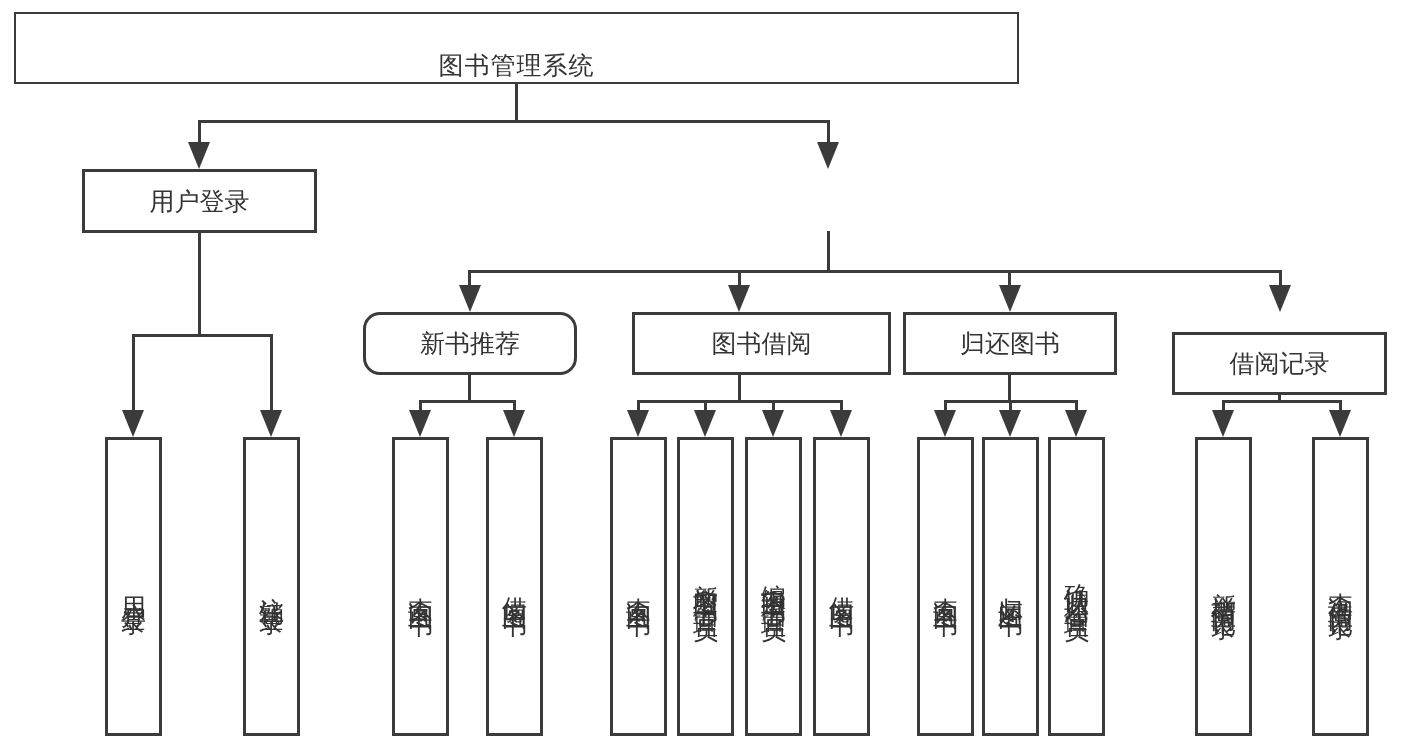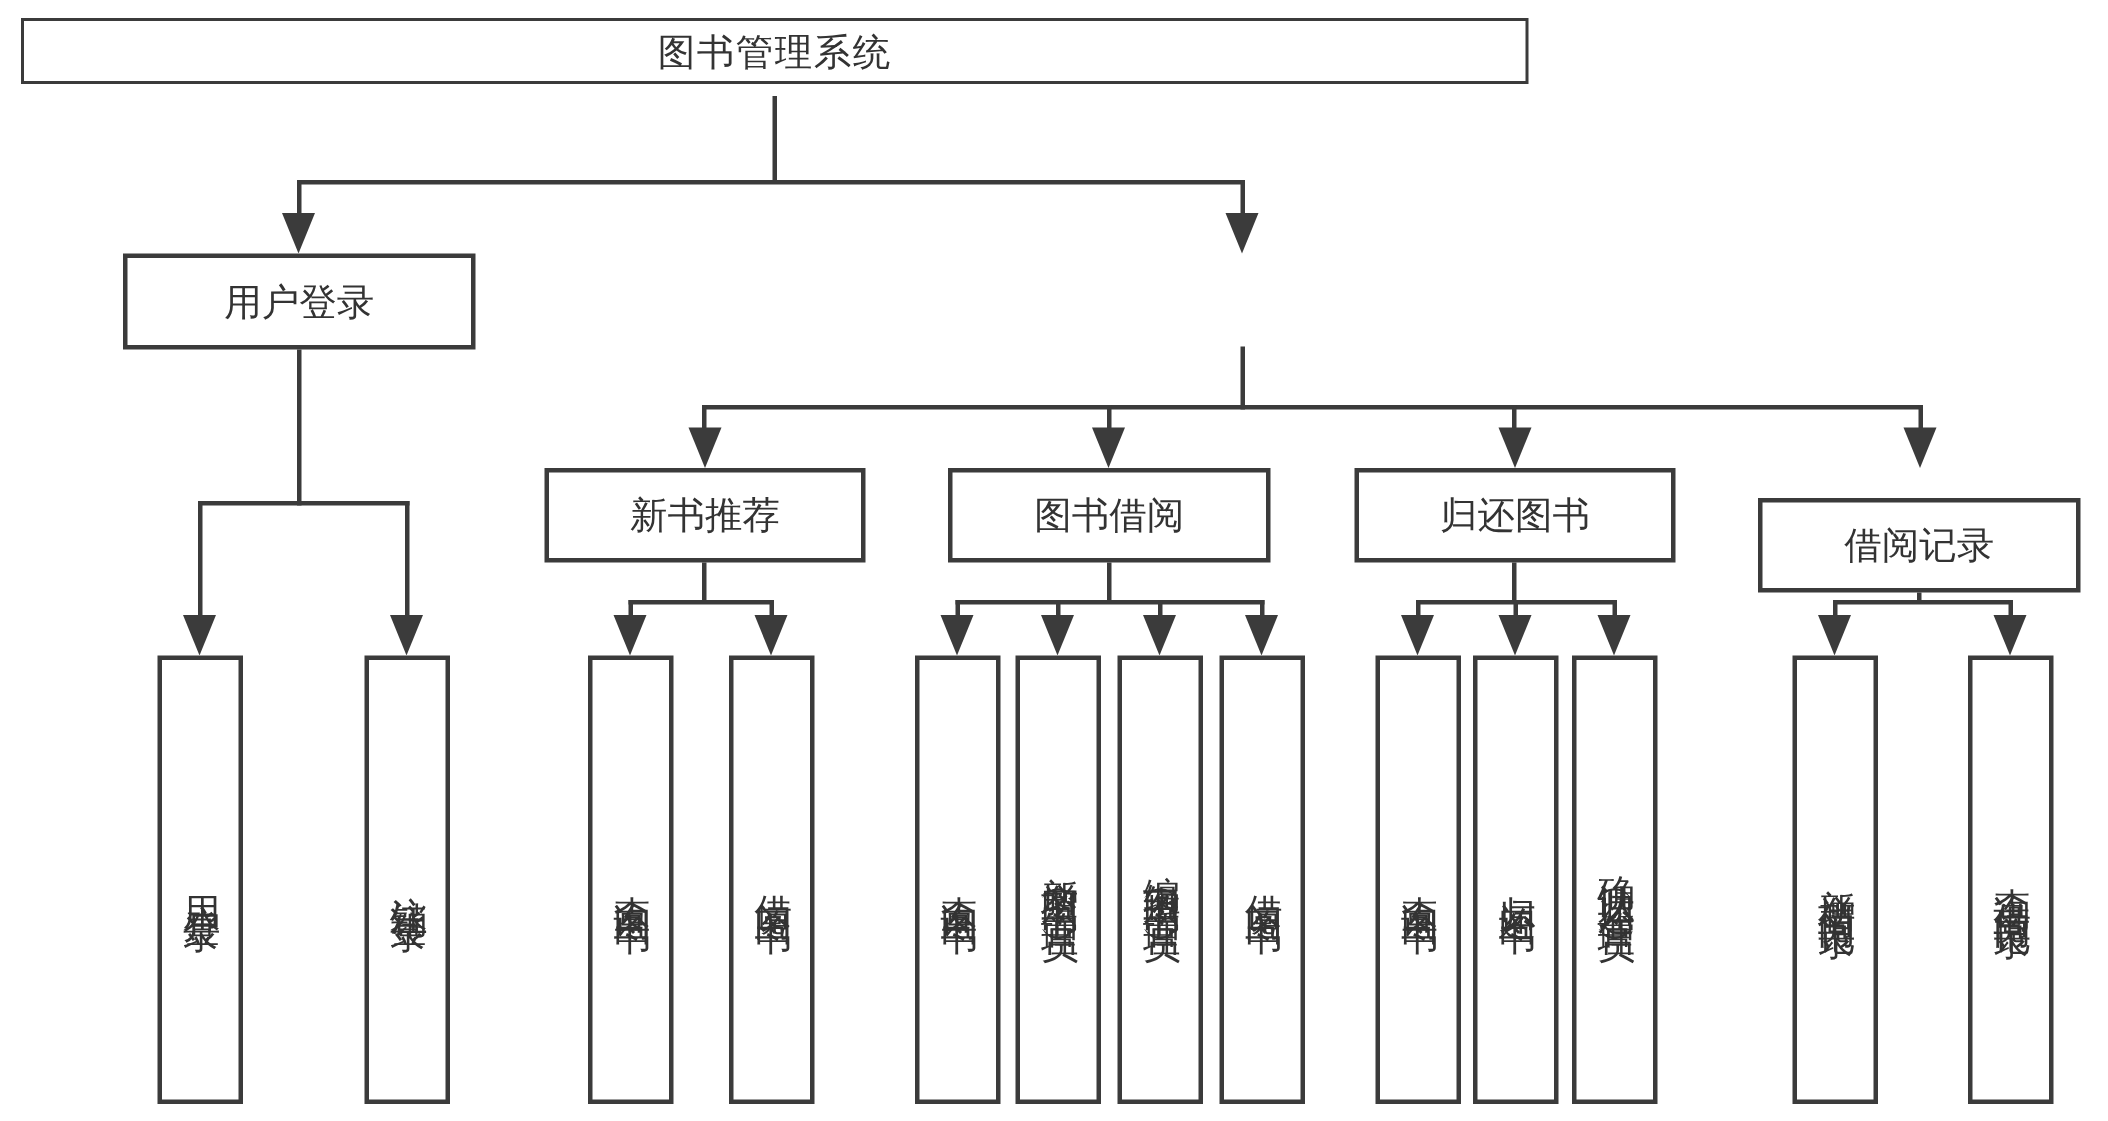--- a/index.html
+++ b/index.html
@@ -65,34 +65,34 @@
     color: var(--watermark-color);
     z-index: 5;
     white-space: nowrap;
   }
 </style>
 </head>
 <body>
 
 <div class="canvas">
 
-  <div class="box root" style="left:14px; top:12px; width:1005px; height:44px;">
+  <div class="box root" style="left:14px; top:12px; width:1005px; height:72px;align-items:flex-end;">
     <span>图书管理系统</span>
   </div>
 
   <div class="box" style="left:82px; top:169px; width:235px; height:64px;">
     <span>用户登录</span>
   </div>
 
 
-  <div class="box" style="left:363px; top:312px; width:214px; height:63px;">
+  <div class="box" style="left:363px; top:312px; width:214px; height:63px;border-radius:17px;">
     <span>新书推荐</span>
   </div>
 
-  <div class="box" style="left:632px; top:312px; width:215px; height:63px;">
+  <div class="box" style="left:632px; top:312px; width:259px; height:63px;">
     <span>图书借阅</span>
   </div>
 
   <div class="box" style="left:903px; top:312px; width:214px; height:63px;">
     <span>归还图书</span>
   </div>
 
   <div class="box" style="left:1172px; top:312px; width:215px; height:63px;margin-top:20px;">
     <span>借阅记录</span>
   </div>

